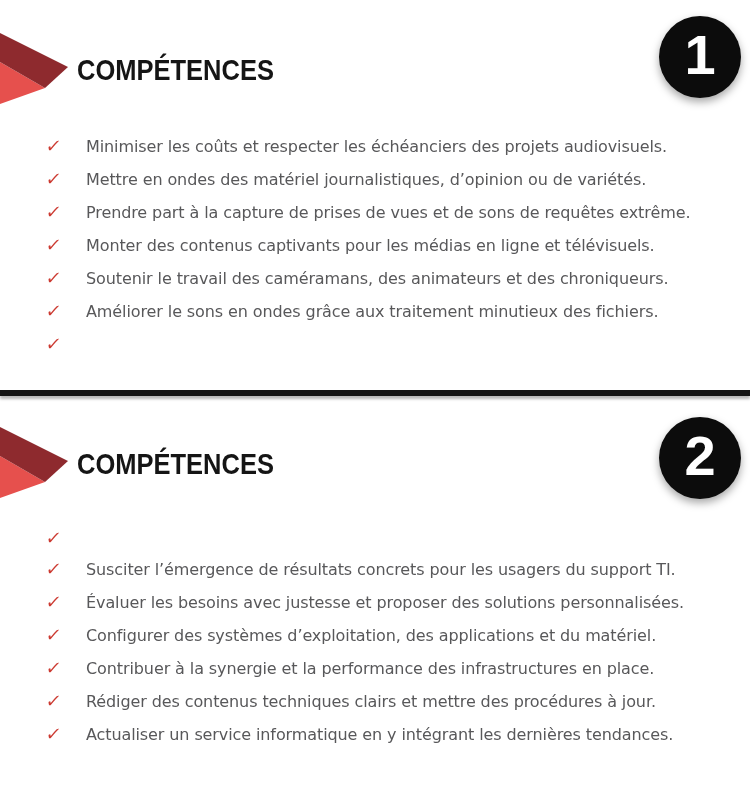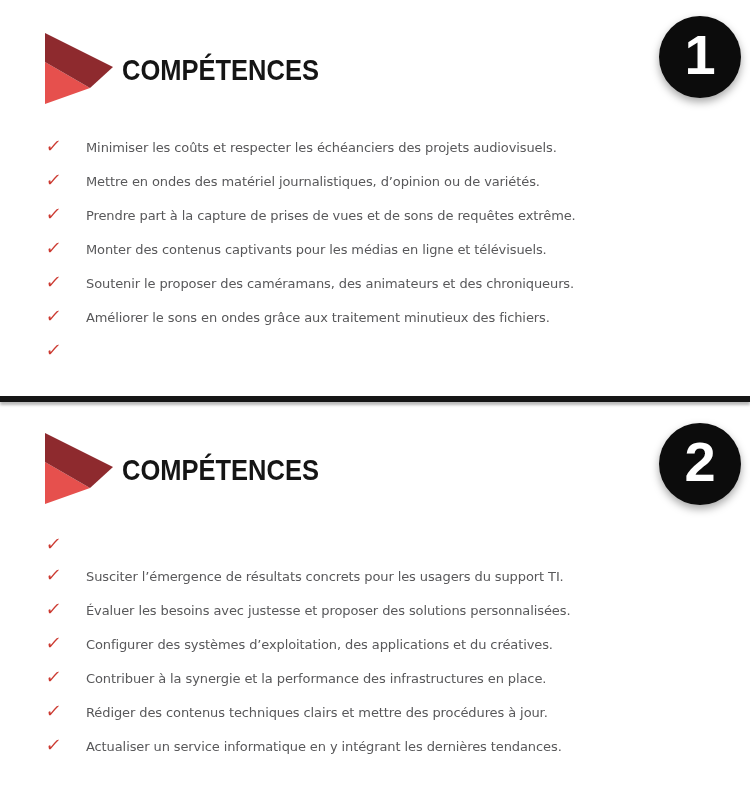--- a/index.html
+++ b/index.html
@@ -2,21 +2,21 @@
 <html style="--check-red: #cc3a31; --text-gray: #58585a; --badge-black: #0c0c0c; --divider-black: #161616;"><head>
 <meta charset="utf-8">
 <style>
   * { margin:0; padding:0; box-sizing:border-box; }
   html,body { width:750px; height:806px; background:#ffffff; overflow:hidden;
               font-family:"DejaVu Sans", sans-serif; }
 
   .section { position:relative; width:750px; }
 
   
-  .section-header { display:flex; align-items:center; padding-left:45px; }
+  .section-header { display:flex; align-items:center; }
   .sec1 .section-header { padding-top:33px; }
   .sec2 .section-header { padding-top:31px; }
 
   .logo { width:68px; height:73px; flex:none; }
 
   .section-title {
     font-family:"Liberation Sans", sans-serif;
     font-weight:bold;
     font-size:30px;
     color:#151515;
@@ -47,21 +47,21 @@
   .sec1 .list { margin-top:31px; }
   .sec2 .list { margin-top:29px; }
   .list li { display:flex; align-items:baseline; margin-bottom:13px; white-space:nowrap; }
   .check {
     flex:none; width:40px;
     color:var(--check-red,#cc3a31);
     font-size:18px; font-weight:700; line-height:1;
     transform:skewX(-10deg);
   }
   .item-text {
-    font-size:13px; line-height:20px; letter-spacing:-0.1px;
+    font-size:16px; line-height:20px; letter-spacing:-0.1px;
     color:var(--text-gray,#58585a);
   }
 
   
   .divider {
     width:750px; height:6px; margin-top:37px;
     background:var(--divider-black,#161616);
     box-shadow:0 3px 3px rgba(0,0,0,0.28);
   }
 </style>
@@ -91,21 +91,21 @@
     <li>
         <span class="check">✓</span>
         <span class="item-text">Prendre part à la capture de prises de vues et de sons de requêtes extrême.</span>
       </li>
     <li>
         <span class="check">✓</span>
         <span class="item-text">Monter des contenus captivants pour les médias en ligne et télévisuels.</span>
       </li>
     <li>
         <span class="check">✓</span>
-        <span class="item-text">Soutenir le proposer des caméramans, des animateurs et des chroniqueurs.</span>
+        <span class="item-text">Soutenir le travail des caméramans, des animateurs et des chroniqueurs.</span>
       </li>
     <li>
         <span class="check">✓</span>
         <span class="item-text">Améliorer le sons en ondes grâce aux traitement minutieux des fichiers.</span>
       </li>
     <li>
         <span class="check">✓</span>
       </li>
   </ul>
 </div>
@@ -130,21 +130,21 @@
     <li>
         <span class="check">✓</span>
         <span class="item-text">Susciter l’émergence de résultats concrets pour les usagers du support TI.</span>
       </li>
     <li>
         <span class="check">✓</span>
         <span class="item-text">Évaluer les besoins avec justesse et proposer des solutions personnalisées.</span>
       </li>
     <li>
         <span class="check">✓</span>
-        <span class="item-text">Configurer des systèmes d’exploitation, des applications et du créatives.</span>
+        <span class="item-text">Configurer des systèmes d’exploitation, des applications et du matériel.</span>
       </li>
     <li>
         <span class="check">✓</span>
         <span class="item-text">Contribuer à la synergie et la performance des infrastructures en place.</span>
       </li>
     <li>
         <span class="check">✓</span>
         <span class="item-text">Rédiger des contenus techniques clairs et mettre des procédures à jour.</span>
       </li>
     <li>

